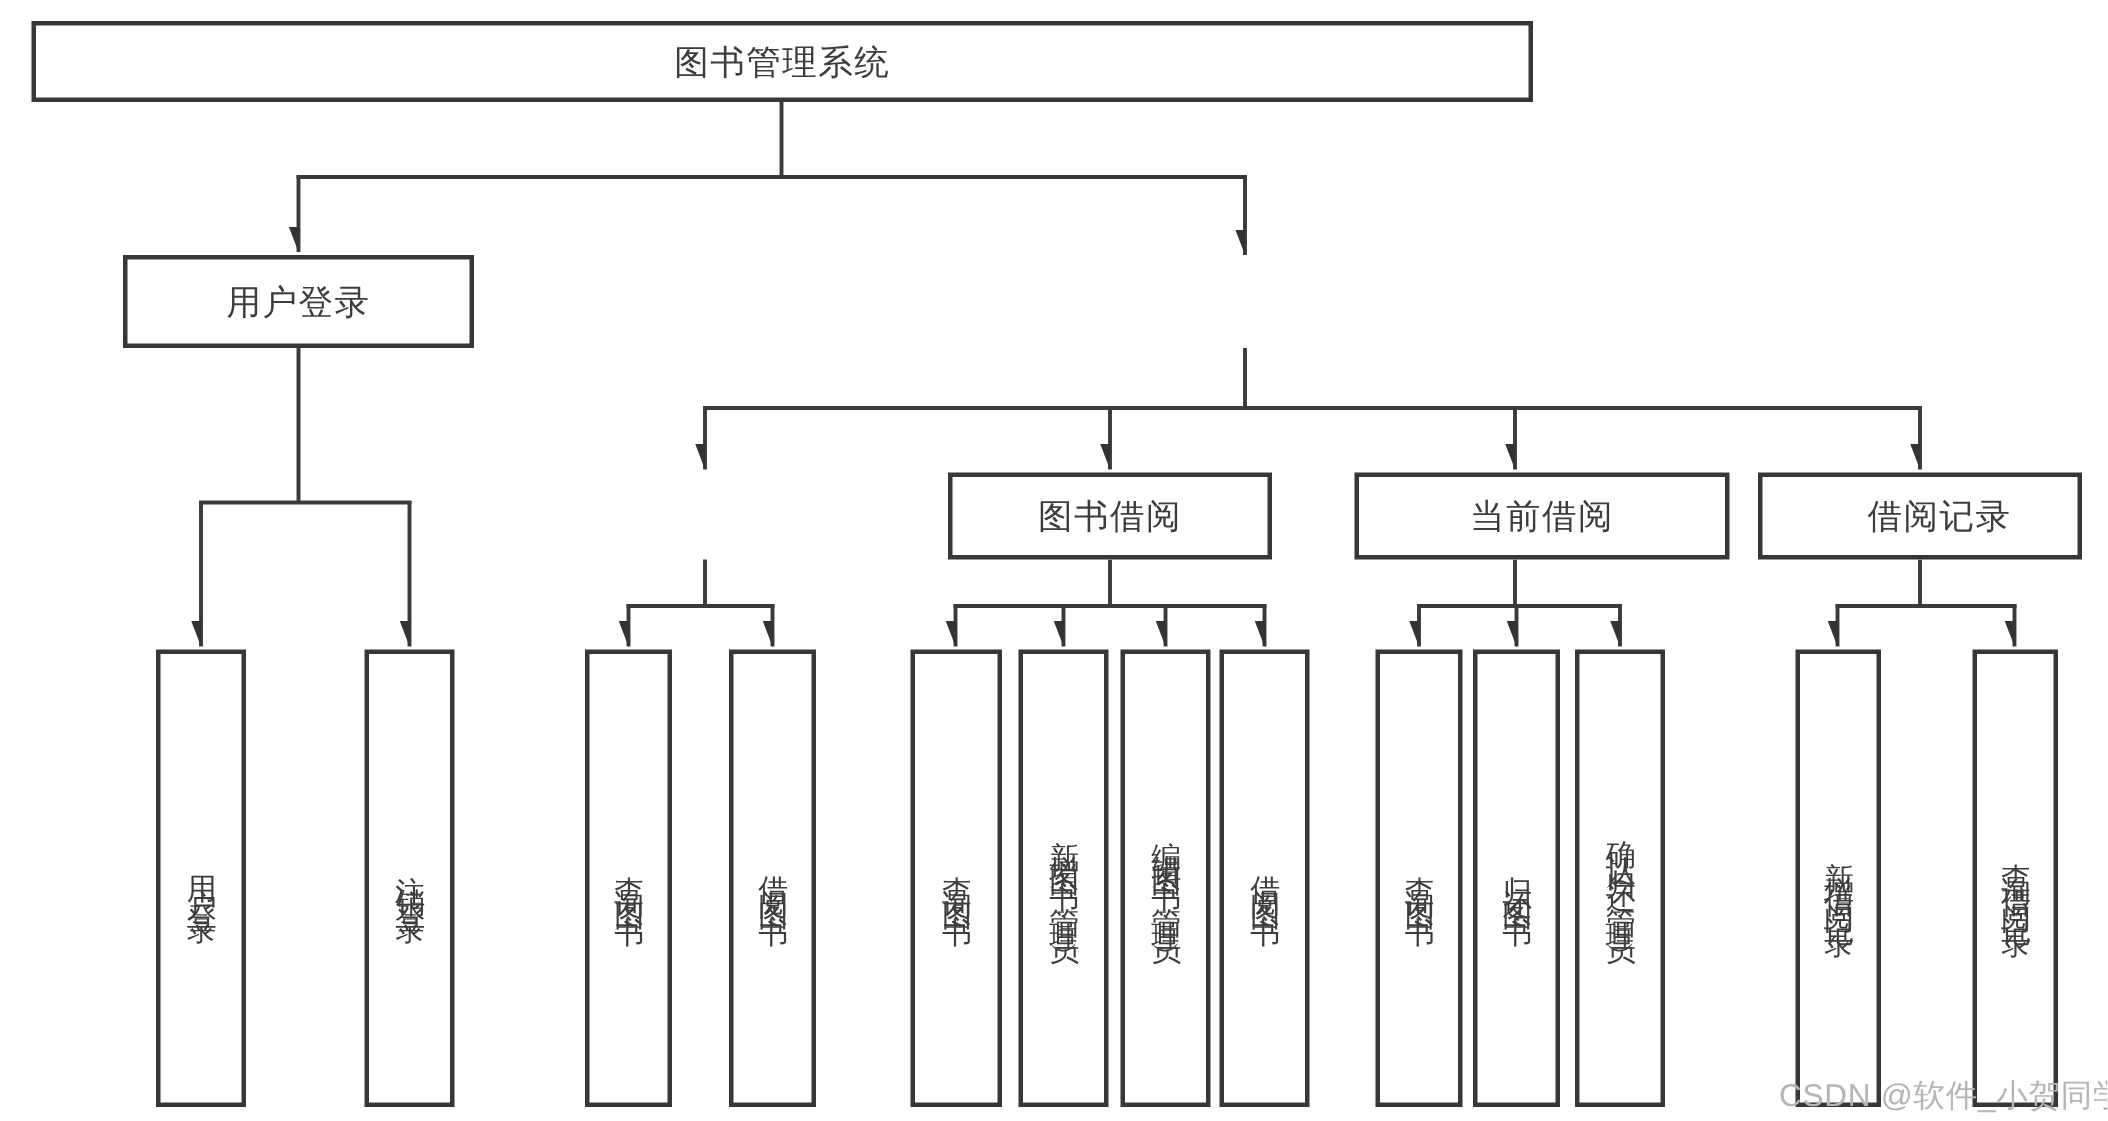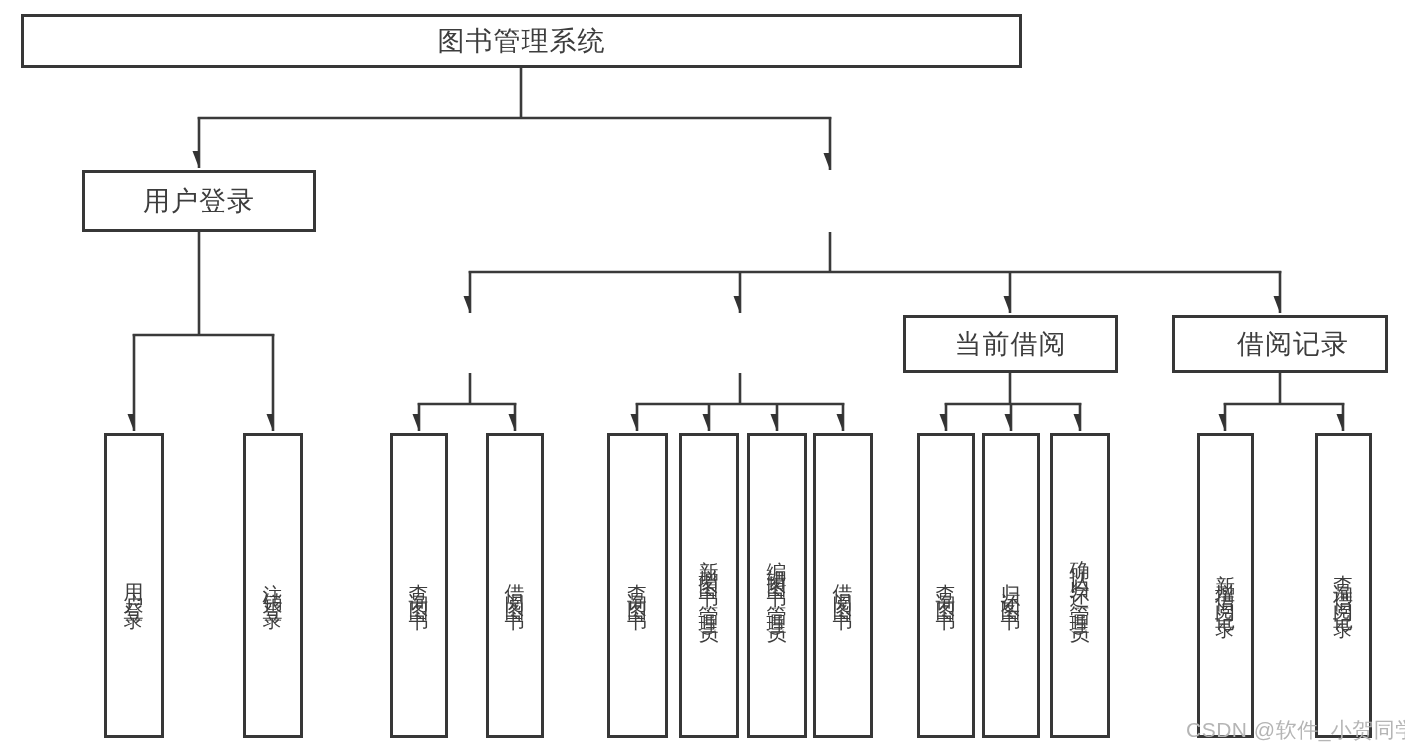--- a/index.html
+++ b/index.html
@@ -27,21 +27,21 @@
     box-sizing: border-box;
     border: 3px solid #373737;
     background: #ffffff;
     color: #3d3d3d;
     display: flex;
     align-items: center;
     justify-content: center;
     z-index: 2;
   }
   .node.h .label {
-    font-size: 27px;
+    font-size: 23px;
     letter-spacing: 1px;
     white-space: nowrap;
   }
   .node.v .label {
     writing-mode: vertical-rl;
     font-size: 20px;
     letter-spacing: 9px;
     line-height: 1;
     white-space: nowrap;
   }
@@ -112,21 +112,24 @@
   </svg>
 
   <div class="node h" style="left:21px; top:14px; width:1001px; height:54px;">
     <span class="label">图书管理系统</span>
   </div>
 
   <div class="node h" style="left:82px; top:170px; width:234px; height:62px;">
     <span class="label">用户登录</span>
   </div>
 
-  <div class="node h" style="left:903px; top:315px; width:215px; height:58px;">
+  <div class="node h" style="left:632px; top:315px; width:216px; height:58px;">
+    <span class="label">图书借阅</span>
+  </div>
+  <div class="node h" style="left:903px; top:315px; width:250px; height:58px;">
     <span class="label">当前借阅</span>
   </div>
   <div class="node h" style="left:1172px; top:315px; width:216px; height:58px;padding-left:26px;">
     <span class="label">借阅记录</span>
   </div>
 
   <div class="node v" style="left:104px; top:433px; width:60px; height:305px;">
     <span class="label">用户登录</span>
   </div>
   <div class="node v" style="left:243px; top:433px; width:60px; height:305px;">

